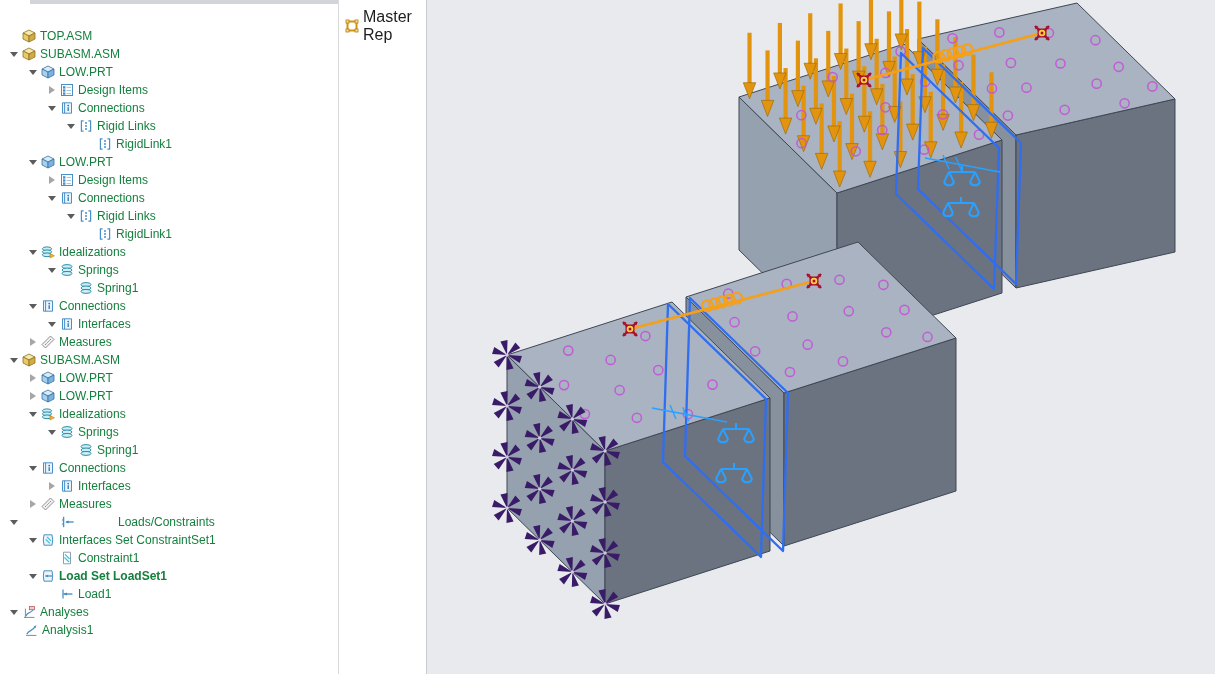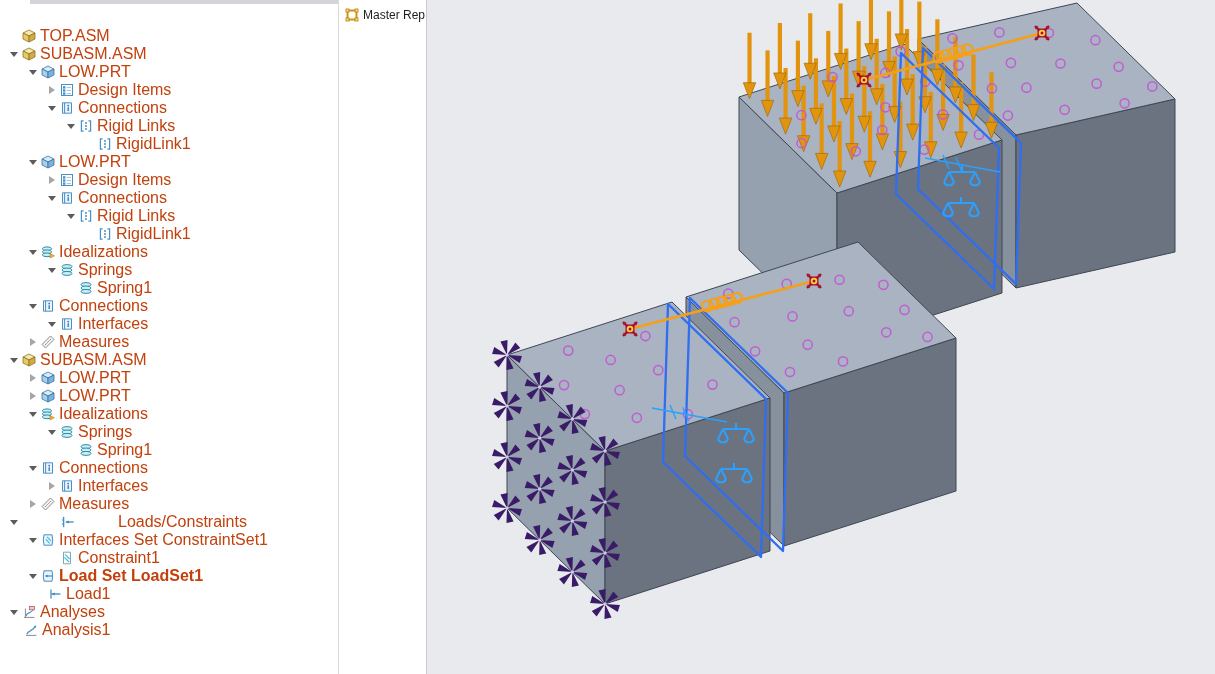--- a/index.html
+++ b/index.html
@@ -11,26 +11,26 @@
   #tab-strip{position:absolute;left:30px;top:0;width:308px;height:4px;background:#d3d4d7;}
   #tree{position:absolute;left:0;top:27px;width:339px;}
   .trow{display:flex;align-items:center;height:18px;white-space:nowrap;}
   .texp{width:16px;display:flex;align-items:center;justify-content:center;flex:0 0 16px;}
   .tri-open{width:0;height:0;border-left:4px solid transparent;border-right:4px solid transparent;
     border-top:5px solid #5c5c5c;}
   .tri-closed{width:0;height:0;border-top:4px solid transparent;border-bottom:4px solid transparent;
     border-left:6px solid #a6a6a6;}
   .ticon{width:14px;height:14px;flex:0 0 14px;}
   .ticon svg{display:block;}
-  .tlabel{margin-left:4px;font-size:16px;color:#c2410c;}
+  .tlabel{margin-left:4px;font-size:12px;color:#15803d;}
   
   #rep-panel{position:absolute;left:340px;top:0;width:87px;height:674px;background:#fff;
     border-right:1px solid #c9cbd0;box-sizing:border-box;}
   #rep-header{display:flex;align-items:center;padding:8px 0 0 5px;}
-  #rep-label{font-size:12px;color:#1d1d1d;margin-left:4px;}
+  #rep-label{font-size:16px;color:#1d1d1d;margin-left:4px;}
   
   #viewport{position:absolute;left:427px;top:0;width:788px;height:674px;background:#e8eaee;}
   #scene{display:block;}
 </style>
 </head>
 <body>
 
 <div id="app">
 
   <div id="tree-panel">
@@ -448,21 +448,21 @@
           </span>
           <span class="ticon">
             <svg width="14" height="14" viewBox="0 0 14 14">
               <path d="M3,1.8 q-1.4,5.2 0,10.4 h8 q1.4,-5.2 0,-10.4 z" fill="#eaf4fc" stroke="#4a90c8"></path>
               <line x1="4.6" y1="7" x2="11" y2="7" stroke="#3f8ac2" stroke-width="1.2"></line>
               <polygon points="3.8,7 6.8,5.7 6.8,8.3" fill="#3f8ac2"></polygon>
             </svg>
           </span>
           <span class="tlabel">Load Set LoadSet1</span>
         </div>
-        <div class="trow" style="padding-left: 32px;">
+        <div class="trow" style="padding-left: 44px;">
           <span class="texp"></span>
           <span class="ticon">
             <svg width="14" height="14" viewBox="0 0 14 14">
               <line x1="3" y1="2.4" x2="3" y2="11.6" stroke="#4a90c8" stroke-width="1.3"></line>
               <line x1="3.6" y1="7" x2="12.4" y2="7" stroke="#3f8ac2" stroke-width="1.3"></line>
               <polygon points="3.2,7 6.8,5.4 6.8,8.6" fill="#3f8ac2"></polygon>
             </svg>
           </span>
           <span class="tlabel">Load1</span>
         </div>

